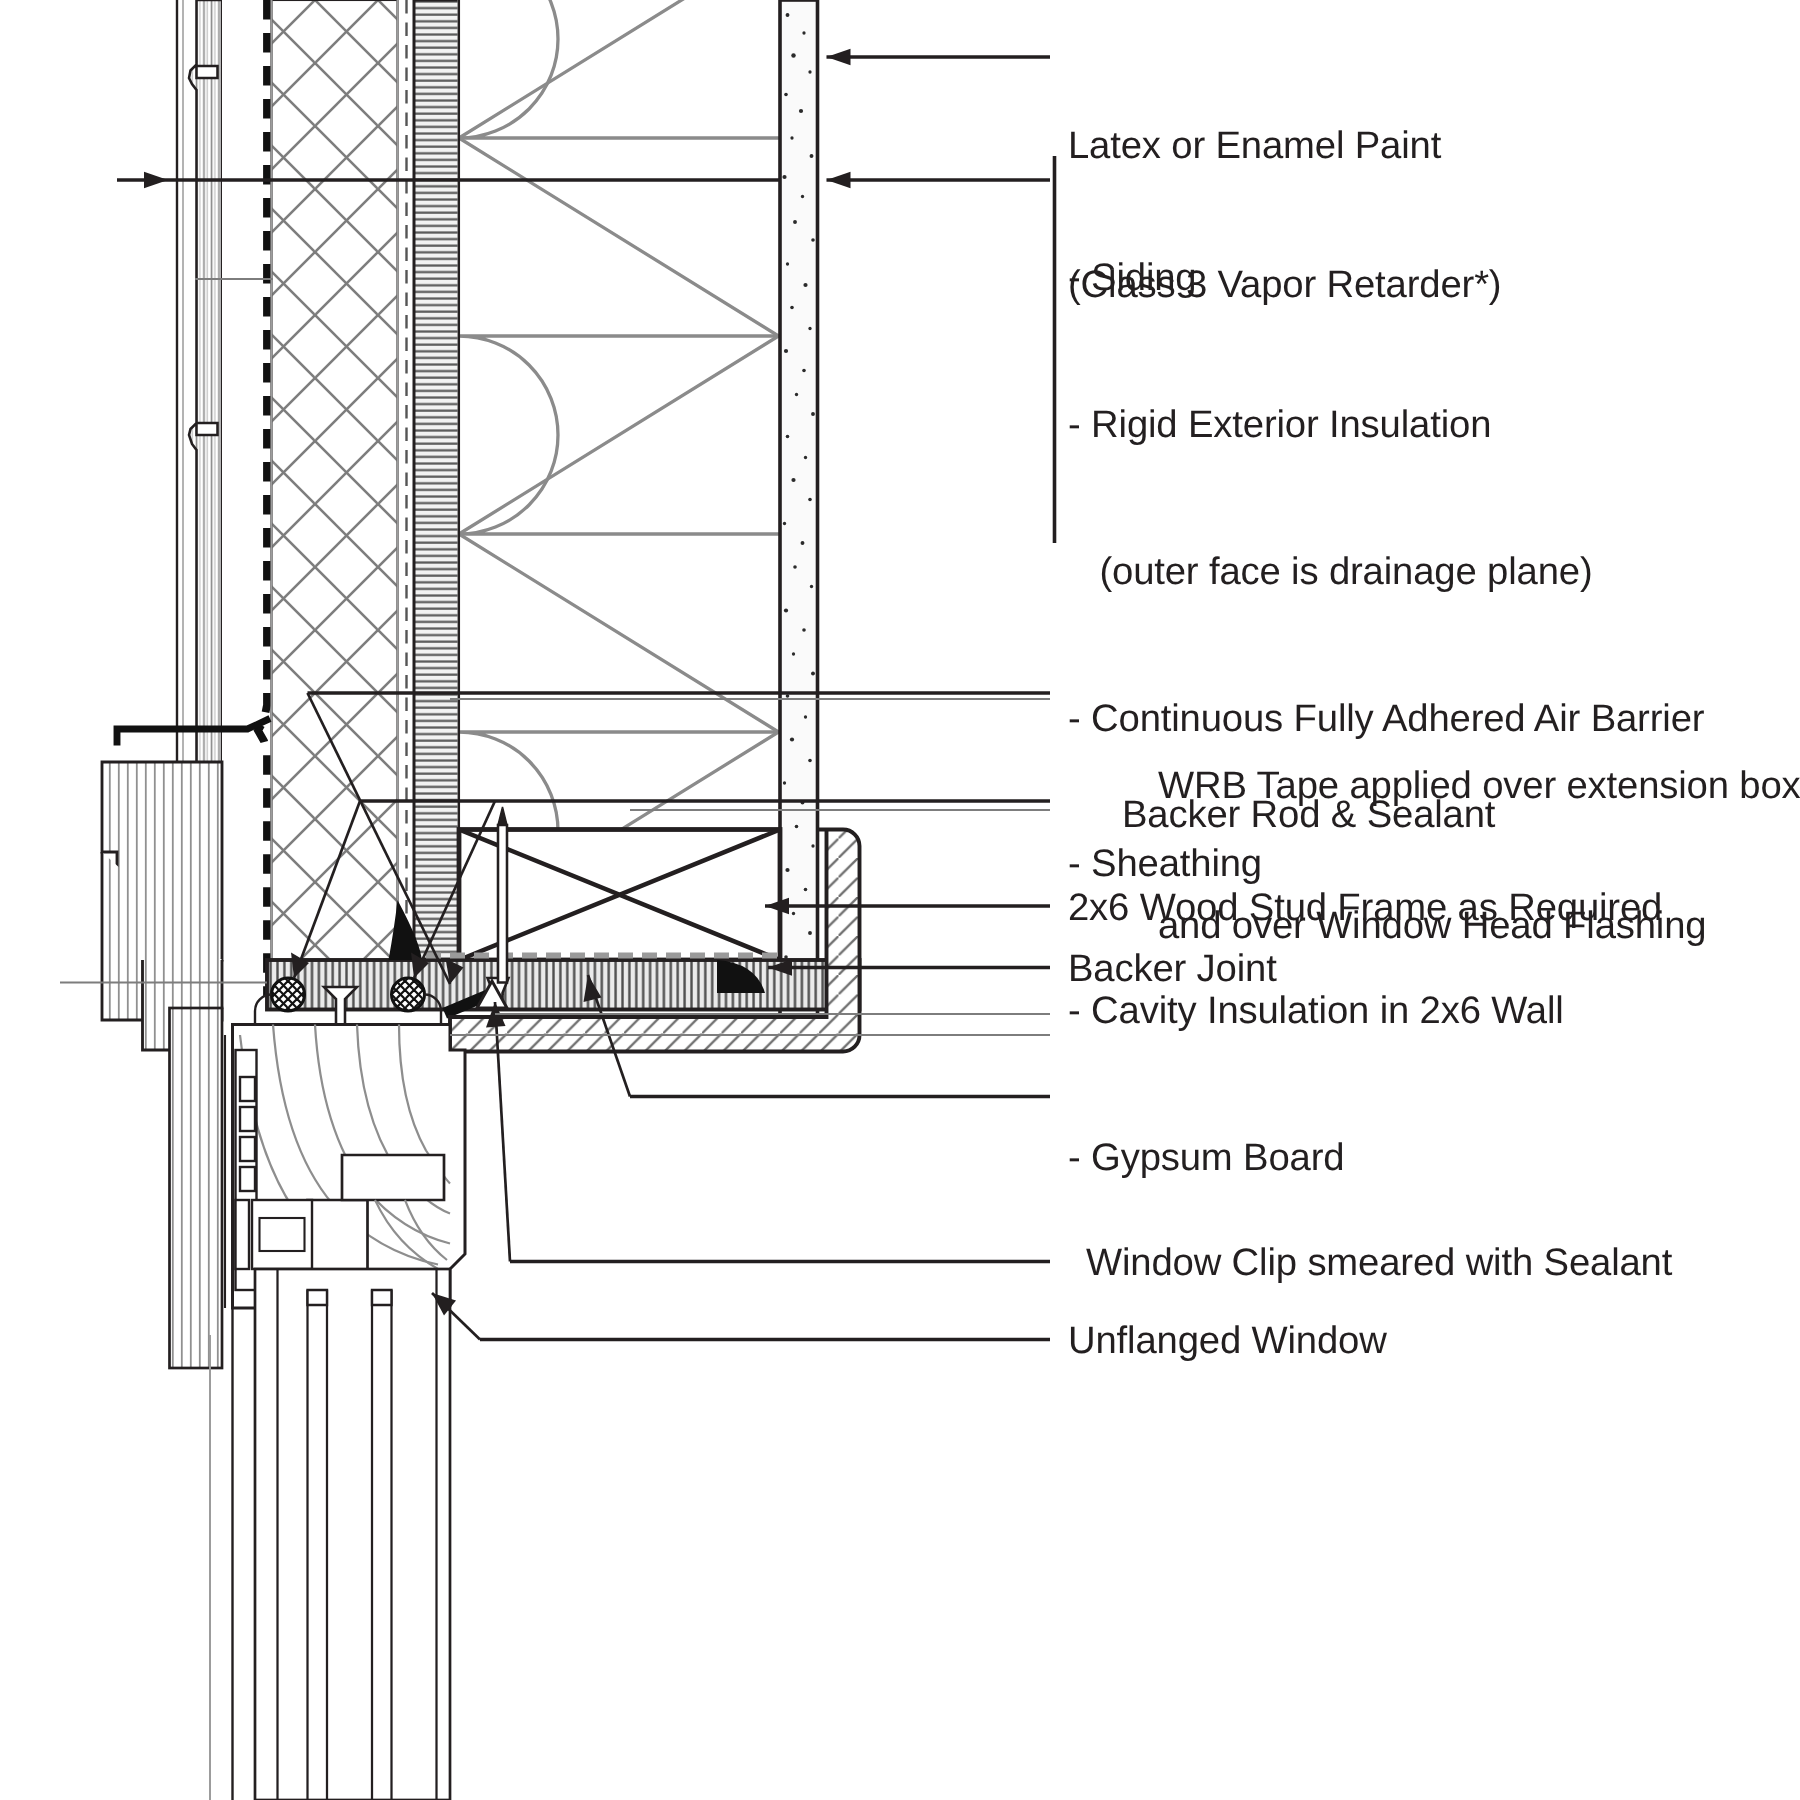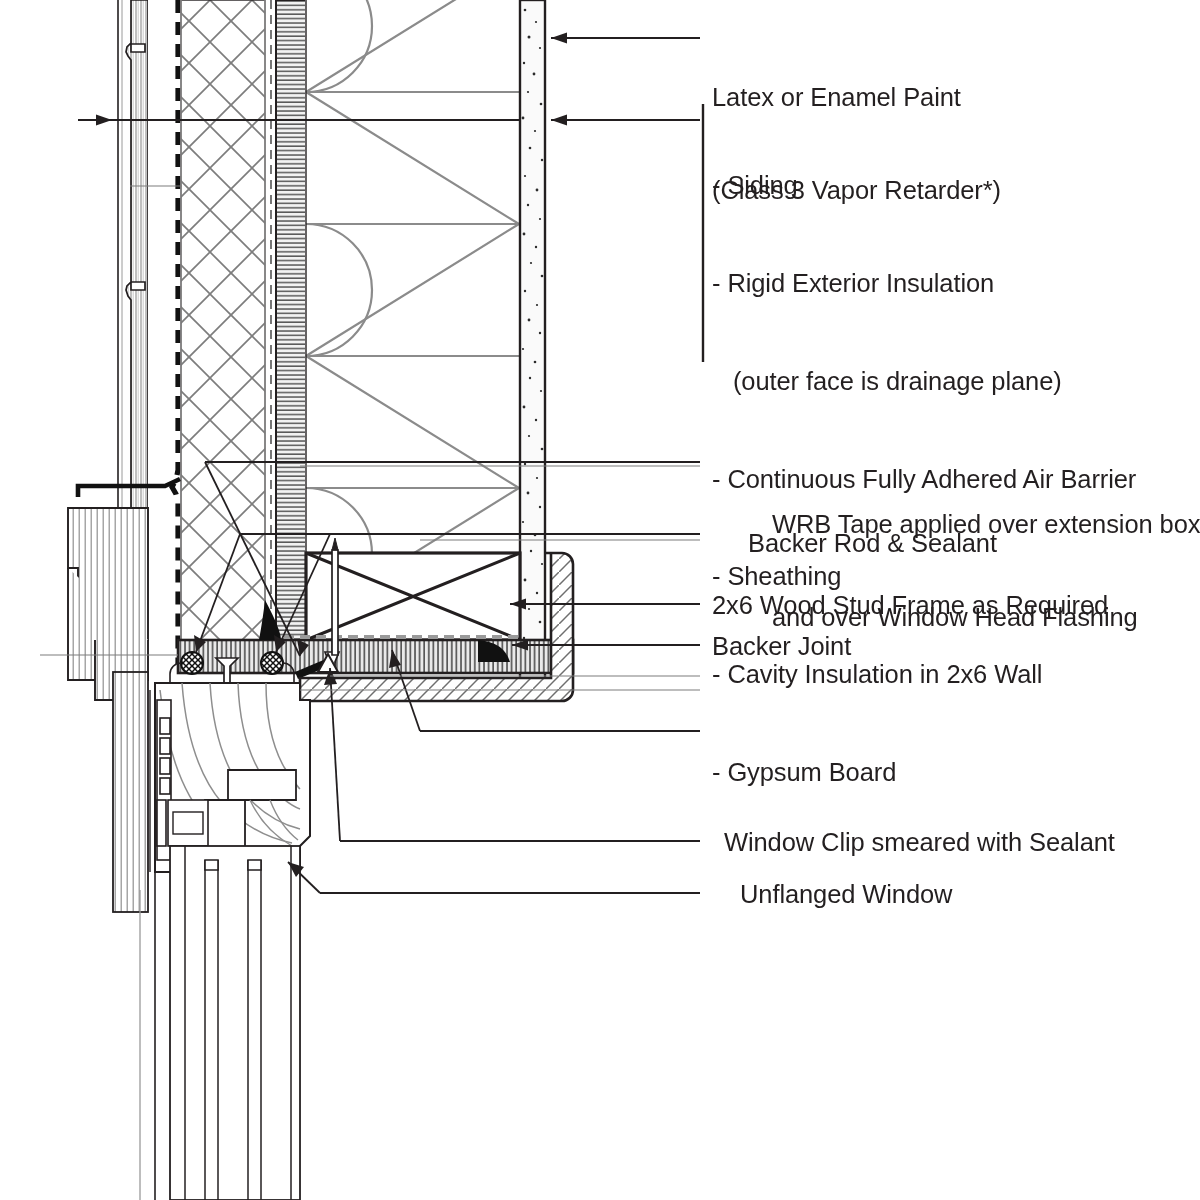--- a/index.html
+++ b/index.html
@@ -340,15 +340,15 @@
 
 <div class="lbl" style="left:748px;top:528px;text-align:center;">Backer Rod &amp; Sealant</div>
 
 <div class="lbl" style="left:712px;top:590px;">2x6 Wood Stud Frame as Required</div>
 
 <div class="lbl" style="left:712px;top:631px;">Backer Joint</div>
 
 
 <div class="lbl" style="left:724px;top:827px;">Window Clip smeared with Sealant</div>
 
-<div class="lbl" style="left:740px;top:879px;">Unflanged Window</div>
+<div class="lbl" style="left:712px;top:879px;">Unflanged Window</div>
 
 </div>
 
 </body></html>

